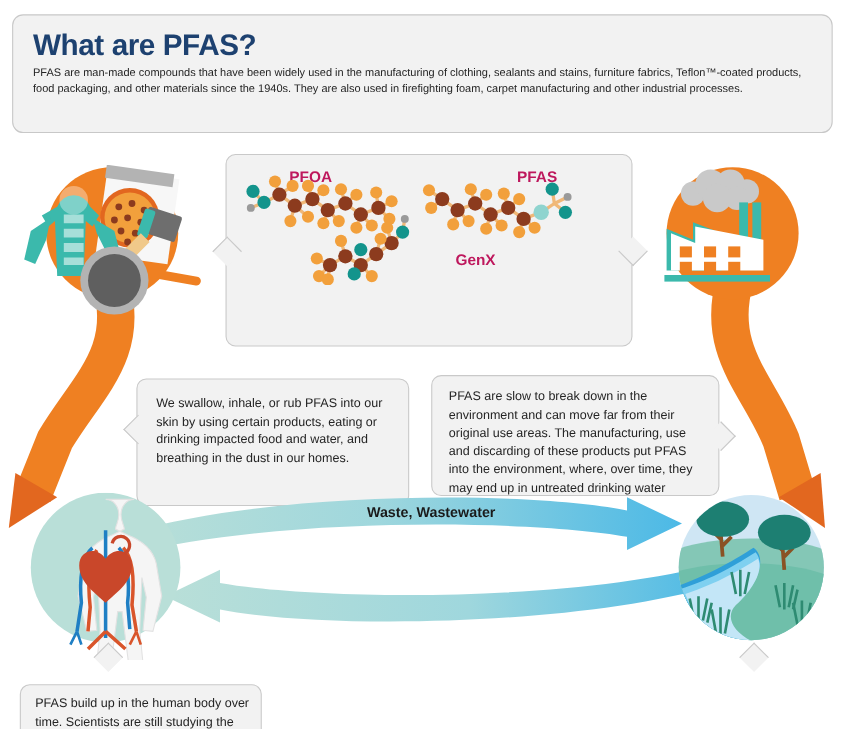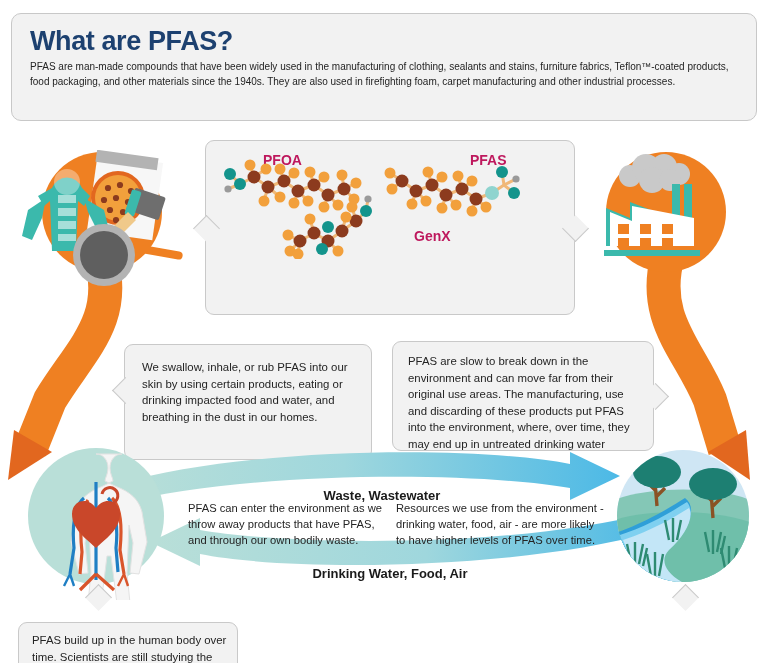--- a/index.html
+++ b/index.html
@@ -282,25 +282,22 @@
         <stop offset="100%" stop-color="#b9dfd8"></stop>
       </linearGradient>
     </defs>
     <path d="M18 36 C 150 -2, 380 -2, 470 16 L 470 4 L 520 28 L 470 52 L 470 40
              C 380 24, 150 22, 18 56 Z" fill="url(#gTop)"></path>
 
     <path d="M552 84 C 420 122, 190 124, 100 106 L 100 118 L 50 94 L 100 70 L 100 82
              C 190 98, 420 100, 552 64 Z" fill="url(#gBot)"></path>
   </svg>
 
-  <div class="band-label" style="left:222px; top:458px; width:320px;margin-top:30px;">Waste, Wastewater</div>
-  <div class="band-label" style="left:220px; top:566px; width:340px;">Drinking Water, Food, Air</div>
-
-  <div class="cycle-text" style="left:188px; top:500px; width:195px;">PFAS can enter the environment as we throw away products that have PFAS, and through our own bodily waste.</div>
-  <div class="cycle-text" style="left:396px; top:500px; width:210px;">Resources we use from the environment - drinking water, food, air - are more likely to have higher levels of PFAS over time.</div>
+  <div class="band-label" style="left:232px; top:458px; width:320px;">Waste, Wastewater</div>
+
 
   <svg class="circle-icon" style="left:18px; top:448px;" width="160" height="152" viewBox="0 0 160 152">
     <circle cx="78" cy="68" r="68" fill="#b9dfd8"></circle>
     <g>
       <path d="M78 6 c7 0 12 6 12 14 0 6 -3 10 -3 13 l10 5 c16 6 24 14 27 26 l5 30 -8 32 -9 -1 3 -30
                -4 -18 -2 48 3 30 -13 1 -6 -48 -4 0 -6 48 -13 -1 3 -30 -2 -48 -4 18 3 30 -9 1 -8 -32 5 -30
                c3 -12 11 -20 27 -26 l10 -5 c0 -3 -3 -7 -3 -13 0 -8 5 -14 12 -14 Z" fill="#f5f5f5" stroke="#e2e2e2" stroke-width="1"></path>
     </g>
     <g fill="none" stroke-width="3.2">
       <path d="M78 34 L78 132" stroke="#1f7fc4"></path>

